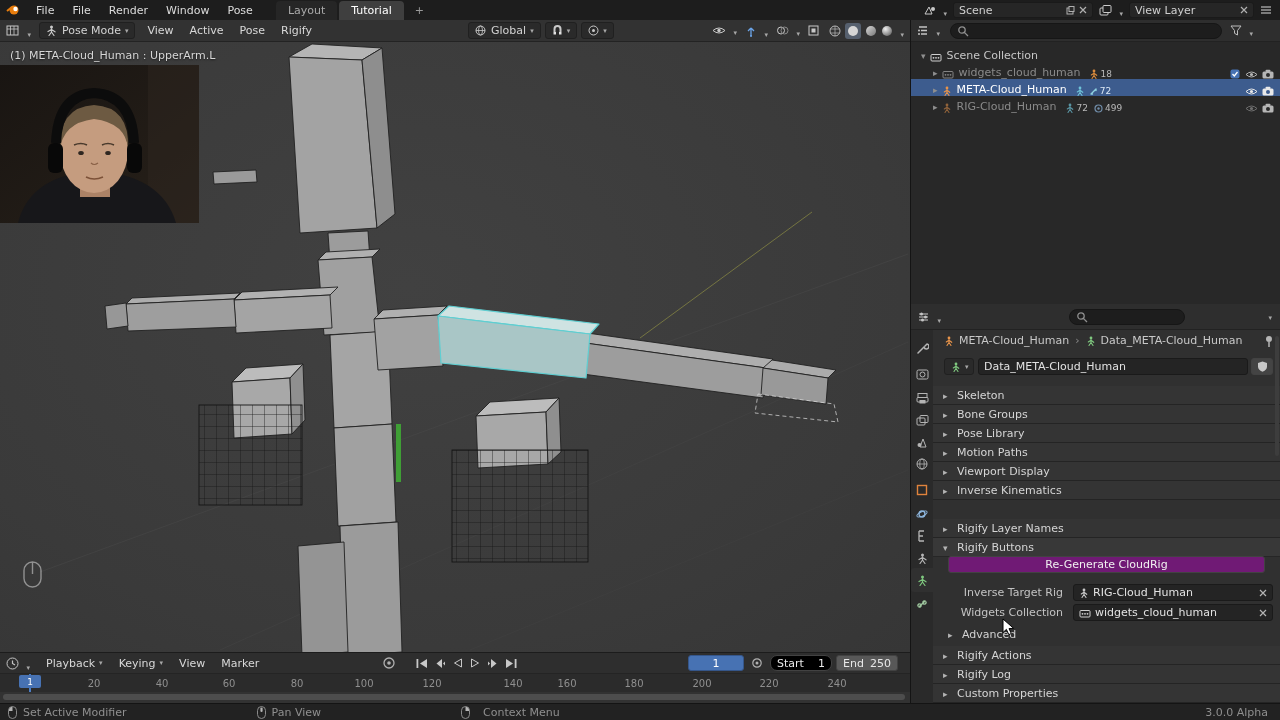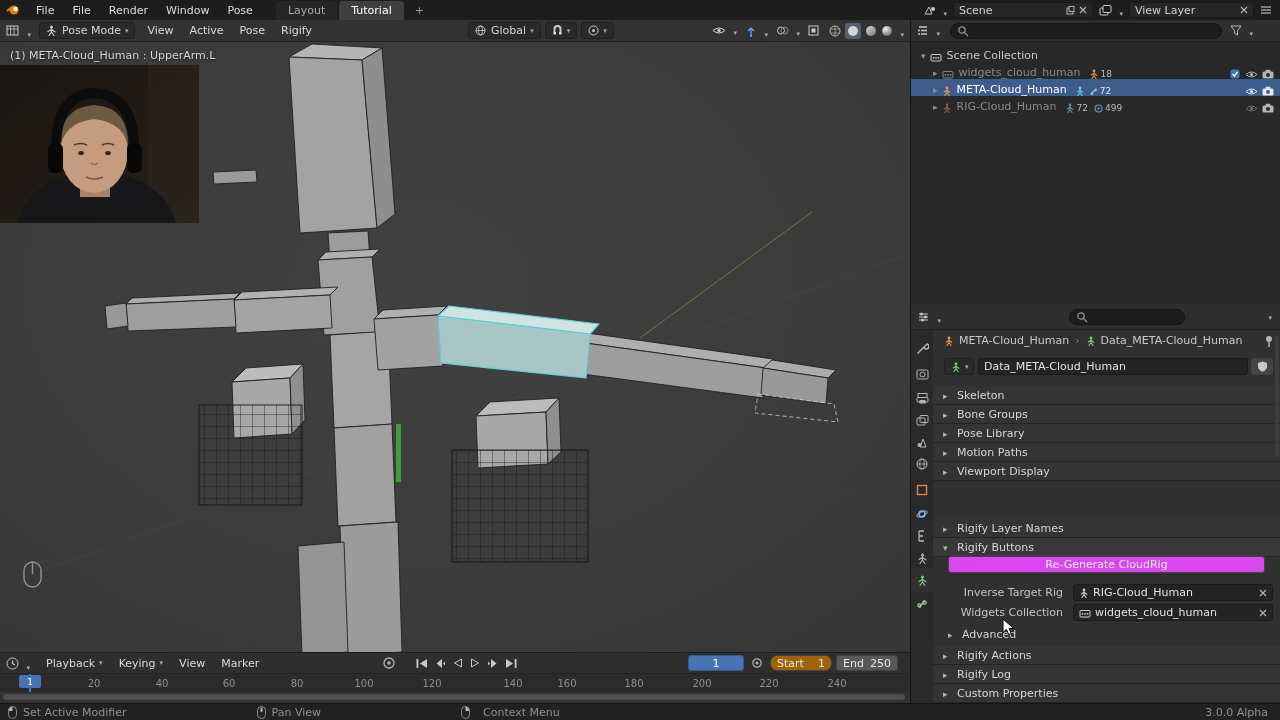--- a/index.html
+++ b/index.html
@@ -37,21 +37,21 @@
 .search{background:#1d1d1d;border:1px solid #161616;border-radius:9px;height:16px;display:flex;align-items:center;padding:0 6px}
 
 .prh{left:911px;top:304px;width:369px;height:26px;background:#2e2e2e;border-bottom:1px solid #222;display:flex;align-items:center}
 .prtabs{left:911px;top:330px;width:22px;height:373px;background:#2a2a2a}
 .prtab{position:absolute;left:0;width:22px;height:24px;display:flex;align-items:center;justify-content:center}
 .prtab.active{background:#303030;border-radius:3px 0 0 3px}
 .prc{left:933px;top:330px;width:347px;height:373px;background:#303030}
 .panel-row{position:absolute;left:0;width:347px;height:19px;display:flex;align-items:center;padding-left:10px;background:#343434;border-bottom:1px solid rgba(18,18,18,.45);color:#d5d5d5}
 .field{background:#242424;border:1px solid #1a1a1a;border-radius:3px;height:17px;display:flex;align-items:center;padding:0 5px;color:#e2e2e2}
 .fl{position:absolute;width:130px;text-align:right;color:#c3c3c3}
-.gbtn{background:#d946ef;border:1px solid #424242;border-radius:3px;display:flex;align-items:center;justify-content:center;color:#f0f0f0}
+.gbtn{background:#701a75;border:1px solid #424242;border-radius:3px;display:flex;align-items:center;justify-content:center;color:#f0f0f0}
 
 .tlh{left:0;top:652px;width:910px;height:22px;background:#2e2e2e;border-top:1px solid #1c1c1c;border-bottom:1px solid #242424;display:flex;align-items:center}
 .ruler{left:0;top:674px;width:910px;height:18px;background:#2b2b2b}
 .tick{position:absolute;top:4px;width:24px;text-align:center;font-size:10px;color:#8f8f8f}
 .tlbody{left:0;top:692px;width:910px;height:11px;background:#323232}
 .hscroll{position:absolute;left:3px;top:2px;width:902px;height:6px;background:#4d4d4d;border-radius:3px}
 
 .status{left:0;top:703px;width:1280px;height:17px;background:#222;border-top:1px solid #141414;display:flex;align-items:center;color:#8f8f8f}
 .vline{position:absolute;left:910px;top:20px;width:1px;height:683px;background:#141414}
 </style>
@@ -638,20 +638,24 @@
         <span>Pose Library</span>
       </div>
     <div class="panel-row" style="top:113px">
         <span class="pc"></span>
         <span>Motion Paths</span>
       </div>
     <div class="panel-row" style="top:132px">
         <span class="pc"></span>
         <span>Viewport Display</span>
       </div>
+    <div class="panel-row" style="top:151px">
+        <span class="pc"></span>
+        <span>Inverse Kinematics</span>
+      </div>
     <div class="panel-row" style="top:189px">
         <span class="pc"></span>
         <span>Rigify Layer Names</span>
       </div>
     <div class="panel-row" style="top:208px;background:#383838">
         <span class="pc open"></span>
         <span>Rigify Buttons</span>
       </div>
 
     <div class="gbtn" style="position:absolute;top:226px;left:15px;width:317px;height:17px">
@@ -761,21 +765,21 @@
 
     <div style="position:absolute;left:688px;width:56px;height:16px;background:#4772b3;border:1px solid #35568a;border-radius:3px;display:flex;align-items:center;justify-content:center;color:#fff">
       <span>1</span>
     </div>
     <span class="ico" style="position:absolute;left:751px">
       <svg width="12" height="12">
           <circle cx="6" cy="6" r="4.2" fill="none" stroke="#b0b0b0" stroke-width="1.2"></circle>
           <circle cx="6" cy="6" r="1.5" fill="#b0b0b0"></circle>
         </svg>
     </span>
-    <div style="position:absolute;left:770px;width:62px;height:16px;background:#a16207;border:1px solid #424242;border-radius:7px;display:flex;align-items:center;padding:0 6px;color:#e8e8e8">
+    <div style="position:absolute;left:770px;width:62px;height:16px;background:#000000;border:1px solid #424242;border-radius:7px;display:flex;align-items:center;padding:0 6px;color:#e8e8e8">
       <span>Start</span>
       <span style="margin-left:auto">1</span>
     </div>
     <div style="position:absolute;left:836px;width:62px;height:16px;background:#585858;border:1px solid #424242;border-radius:3px;display:flex;align-items:center;padding:0 6px;color:#e8e8e8">
       <span>End</span>
       <span style="margin-left:auto">250</span>
     </div>
   </div>
 
   <div class="abs ruler">

